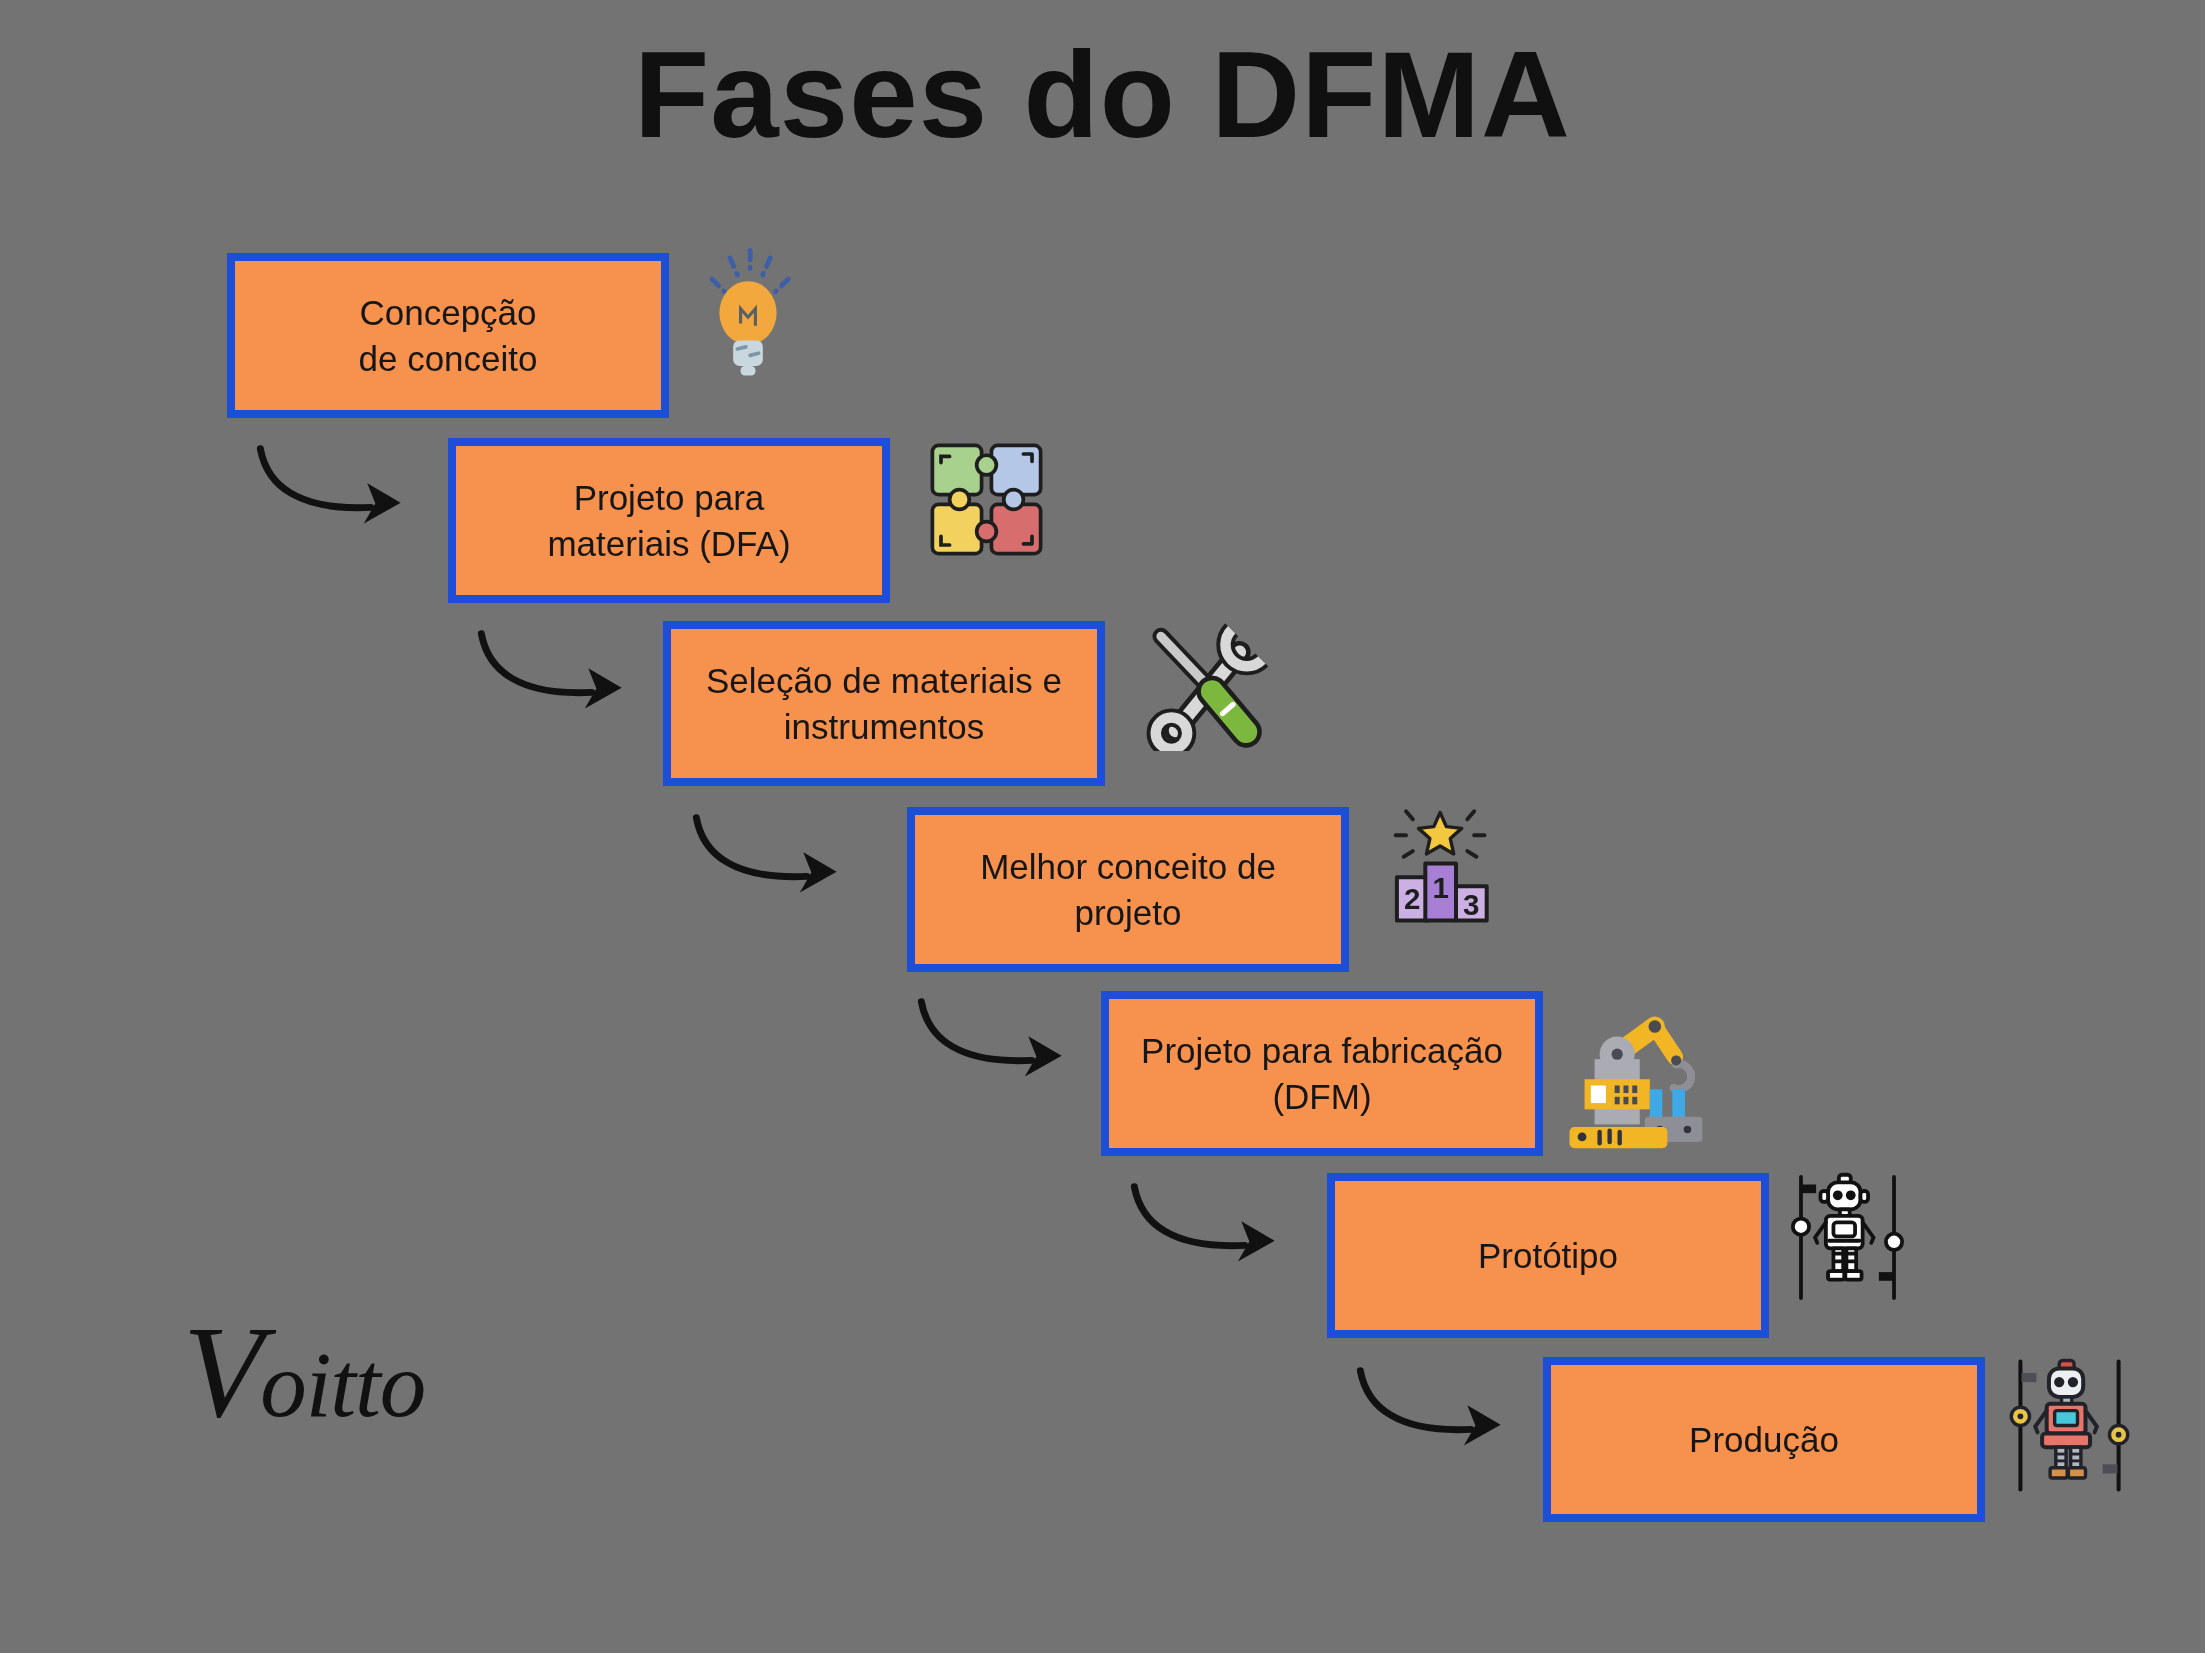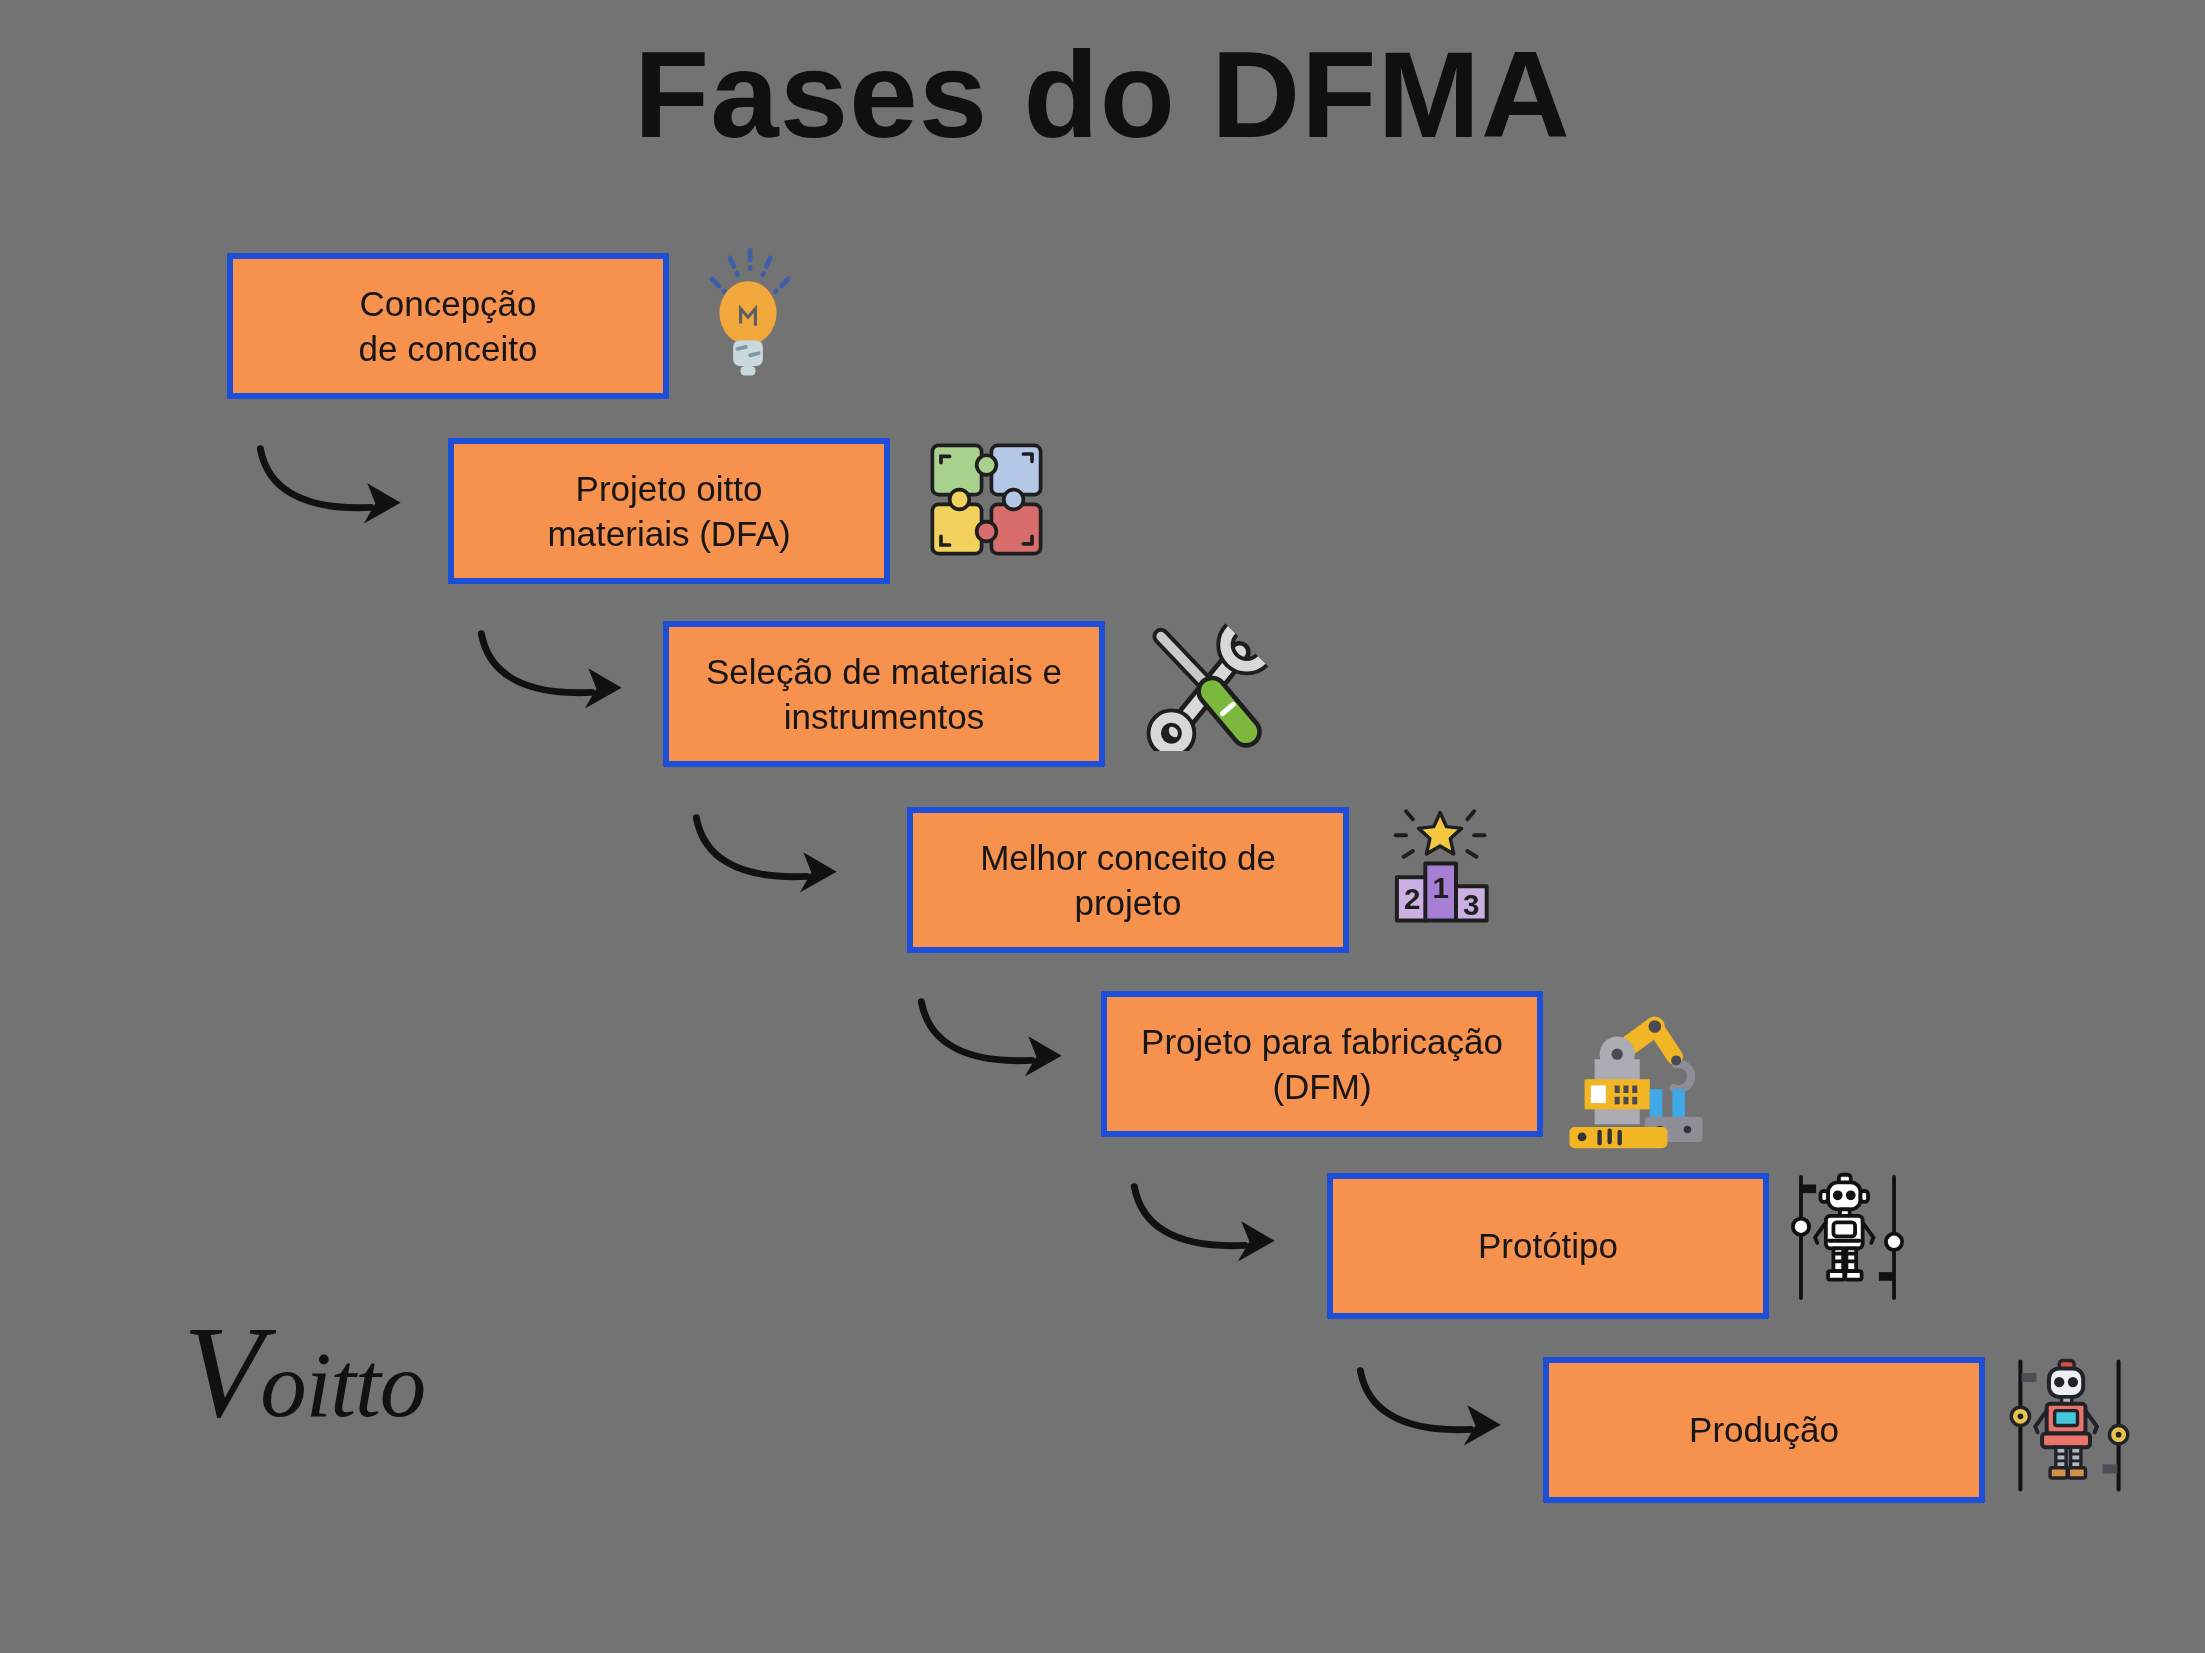--- a/index.html
+++ b/index.html
@@ -6,22 +6,22 @@
   .stage{
     position:relative;width:2205px;height:1654px;background:#737373;
     font-family:"Liberation Sans",sans-serif;overflow:hidden;color:#151515;
   }
   .title{
     position:absolute;top:24px;left:50%;transform:translateX(-50%);
     font-size:123px;font-weight:600;letter-spacing:1.1px;color:#101010;white-space:nowrap;
   }
   .step{position:absolute;width:632px;height:172px;}
   .box{
-    position:absolute;left:0;top:0;width:442px;height:146px;box-sizing:border-box;
-    background:#F7914E;border:6px solid #1d4ed8;
+    position:absolute;left:0;top:0;width:442px;height:165px;box-sizing:border-box;
+    background:#F7914E;border:8px solid #1d4ed8;
     display:flex;flex-direction:column;align-items:center;justify-content:center;
     text-align:center;font-size:35px;line-height:1.30;color:#161616;
   }
   .icon{position:absolute;}
   
   .s1{left:227px;top:253px;}  .s1 .icon{left:468px;top:-11.5px;width:106px;height:144px;}
   .s2{left:448px;top:438px;}  .s2 .icon{left:477px;top:-1.1px;width:123px;height:125px;}
   .s3{left:663px;top:621px;}.s3 .icon{left:477px;top:-4.6px;width:131px;height:135px;}
   .s4{left:907px;top:807px;padding-left:9px;}.s4 .icon{left:474px;top:-8.6px;width:125px;height:138px;}
   .s5{left:1101px;top:991px;}.s5 .icon{left:466px;top:17px;width:138px;height:150px;}
@@ -63,21 +63,21 @@
       <ellipse cx="50" cy="64" rx="27" ry="30" fill="#F3A83D"></ellipse>
       <polyline points="43,74 43,60 50,68 57,60 57,76" fill="none" stroke="#5A6066" stroke-width="3"></polyline>
       <rect x="36" y="90" width="28" height="24" rx="6" fill="#C9D8DF"></rect>
       <path d="M40,98 l8,-2 M52,104 l8,-2" stroke="#7F97A5" stroke-width="3.5" fill="none" stroke-linecap="round"></path>
       <rect x="43" y="114" width="14" height="9" rx="4" fill="#C9D8DF"></rect>
     </svg>
   </div>
 
   <div class="step s2">
     <div class="box">
-      <div>Projeto oitto</div>
+      <div>Projeto para</div>
       <div>materiais (DFA)</div>
     </div>
     <svg class="icon" viewBox="0 0 100 100">
       <g stroke="#1E1E1E" stroke-width="3" stroke-linejoin="round">
         <rect x="6" y="6" width="40" height="40" rx="5" fill="#A9D18E"></rect>
         <rect x="54" y="6" width="40" height="40" rx="5" fill="#B4C7E7"></rect>
         <rect x="6" y="54" width="40" height="40" rx="5" fill="#F2D15E"></rect>
         <rect x="54" y="54" width="40" height="40" rx="5" fill="#D76D6D"></rect>
         <circle cx="50" cy="22" r="8" fill="#A9D18E"></circle>
         <circle cx="72" cy="50" r="8" fill="#B4C7E7"></circle>

